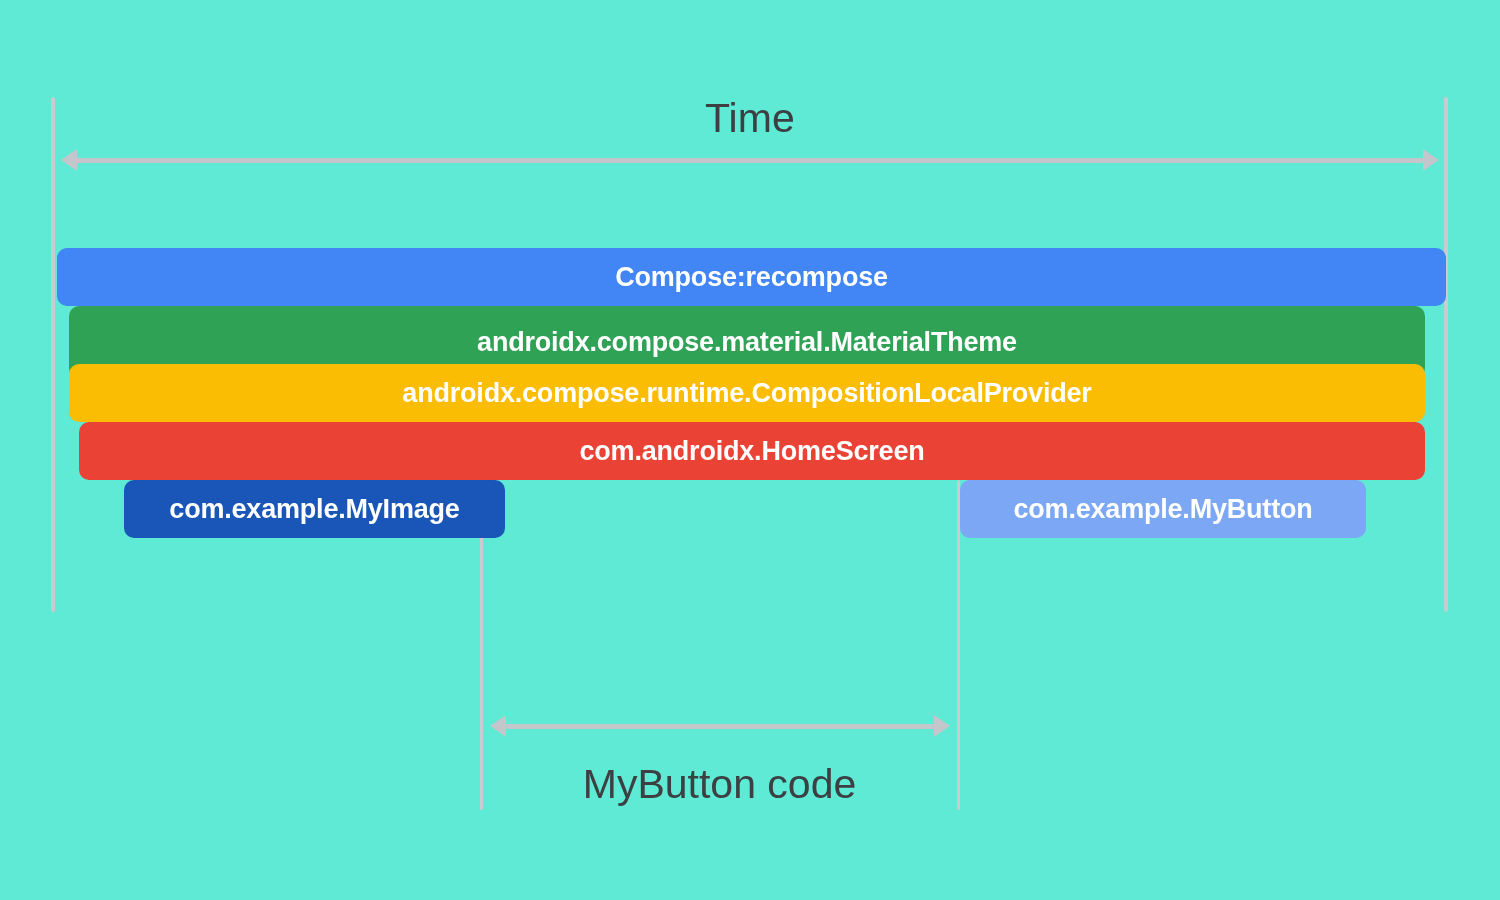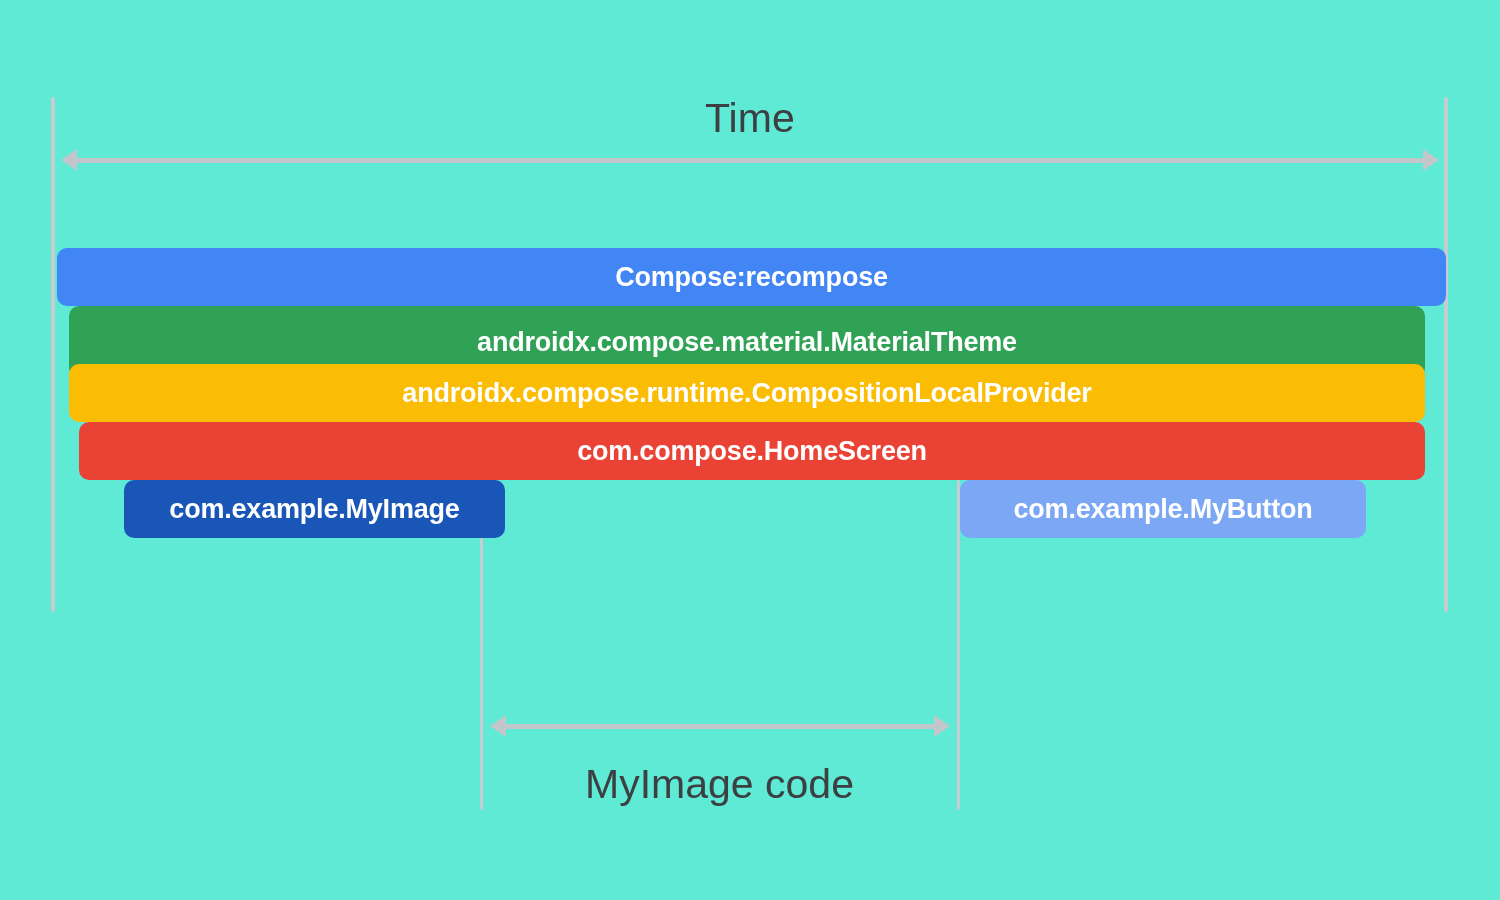--- a/index.html
+++ b/index.html
@@ -135,32 +135,32 @@
 
   <div class="bar" style="left:69px; top:306px; width:1356px; height:72px; background:#2fa256;">
     <span class="bar-label">androidx.compose.material.MaterialTheme</span>
   </div>
 
   <div class="bar" style="left:69px; top:364px; width:1356px; height:58px; background:#fbbc04;">
     <span class="bar-label">androidx.compose.runtime.CompositionLocalProvider</span>
   </div>
 
   <div class="bar" style="left:79px; top:422px; width:1346px; height:58px; background:#ea4335;">
-    <span class="bar-label">com.compose.HomeScreen</span>
+    <span class="bar-label">com.androidx.HomeScreen</span>
   </div>
 
   <div class="bar" style="left:100px; top:480px; width:381px; height:58px; background:#1a56b8;margin-left:24px;">
     <span class="bar-label">com.example.MyImage</span>
   </div>
 
   <div class="bar" style="left:960px; top:480px; width:406px; height:58px; background:#7ba7f5;">
     <span class="bar-label">com.example.MyButton</span>
   </div>
 
   <div class="arrow-wrap" style="left:490px; top:714px; width:460px;">
     <div class="head left"></div>
     <div class="shaft"></div>
     <div class="head right"></div>
   </div>
 
-  <div id="untraced-label" style="left:481px; top:758px; width:477px;">MyImage code</div>
+  <div id="untraced-label" style="left:481px; top:758px; width:477px;">MyButton code</div>
 
 </div>
 
 </body></html>

